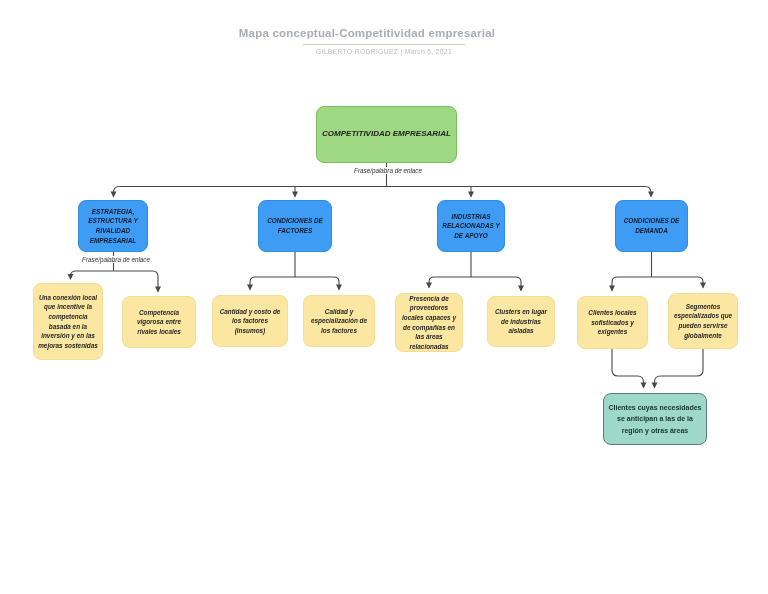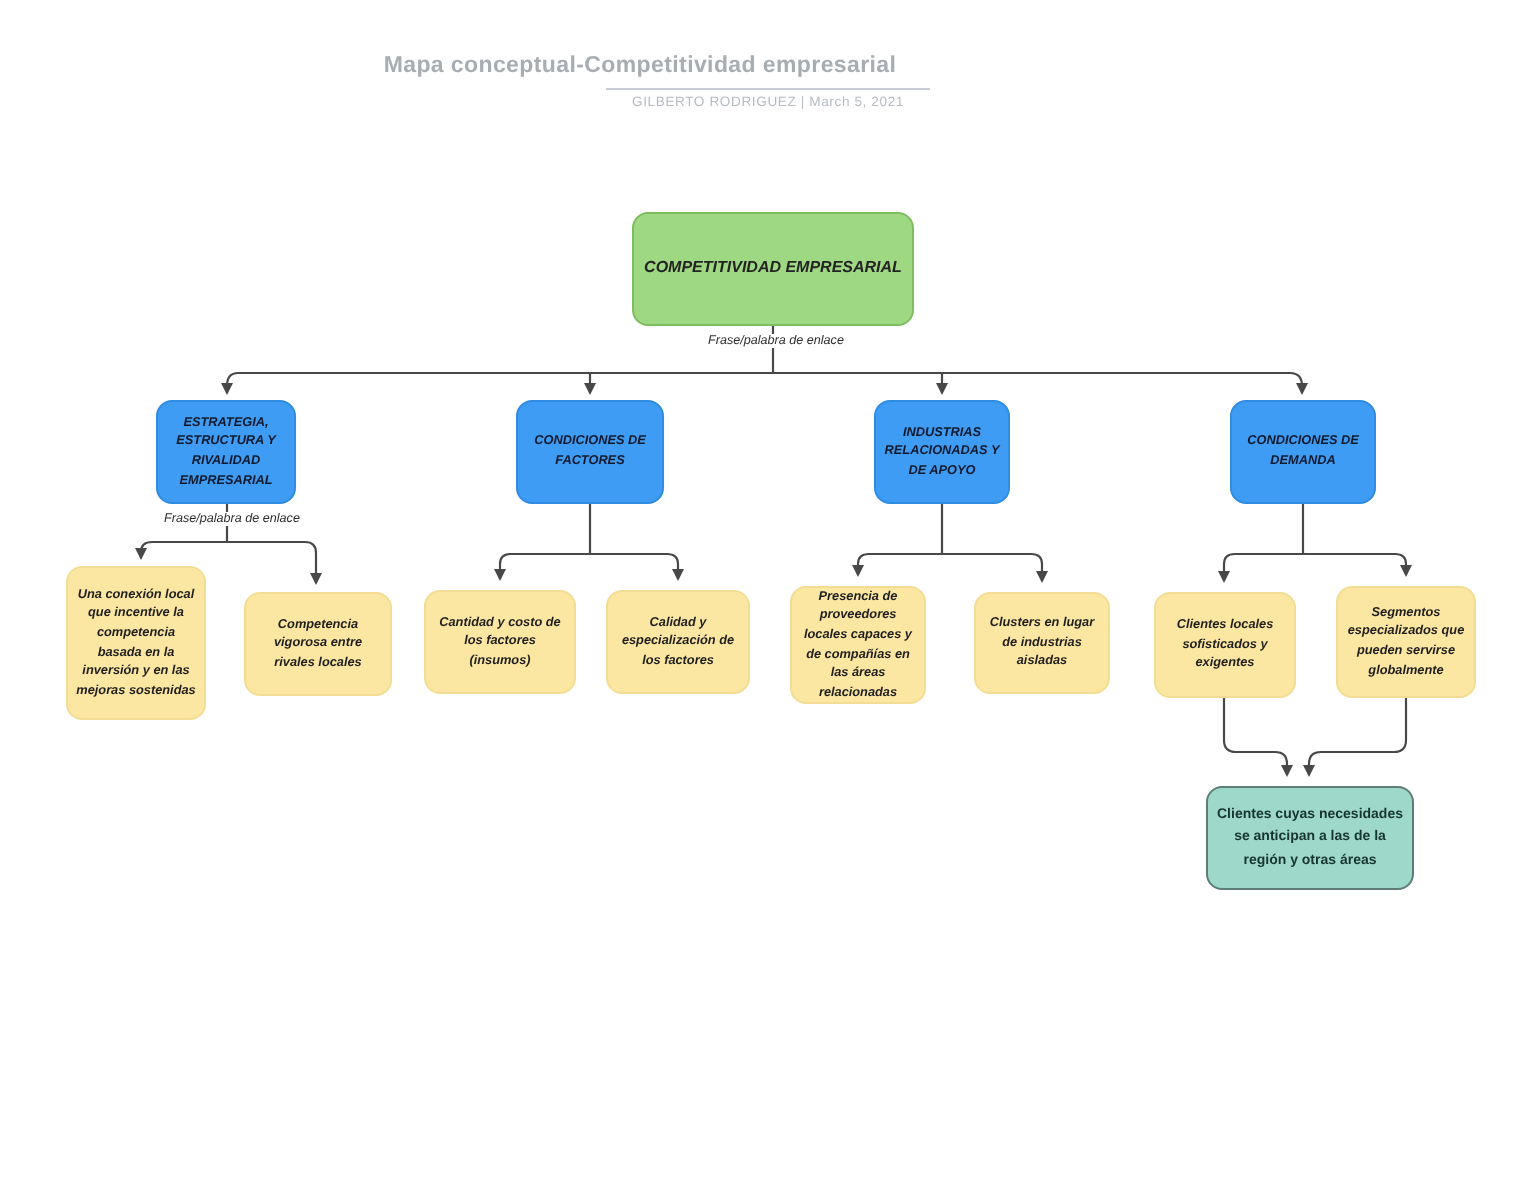--- a/index.html
+++ b/index.html
@@ -3,21 +3,21 @@
 <meta charset="utf-8">
 <style>
   html,body{margin:0;padding:0;background:#ffffff;}
   #canvas{
     position:relative;width:768px;height:594px;background:#ffffff;overflow:hidden;
     font-family:"Liberation Sans",sans-serif;
   }
   
   #page-title{
     position:absolute;top:27px;left:0;width:640px;text-align:center;
-    font-size:11.5px;font-weight:bold;color:#a8adb4;letter-spacing:.2px;
+    font-size:11.5px;font-weight:bold;color:#a8adb4;letter-spacing:.2px;padding-left:47px;
   }
   #title-divider{
     position:absolute;top:44px;left:50%;transform:translateX(-50%);
     width:162px;height:1px;background:#c9cdd2;
   }
   #page-byline{
     position:absolute;top:48px;left:0;width:768px;text-align:center;
     font-size:6.8px;color:#b6bcc2;letter-spacing:.3px;
   }
   

